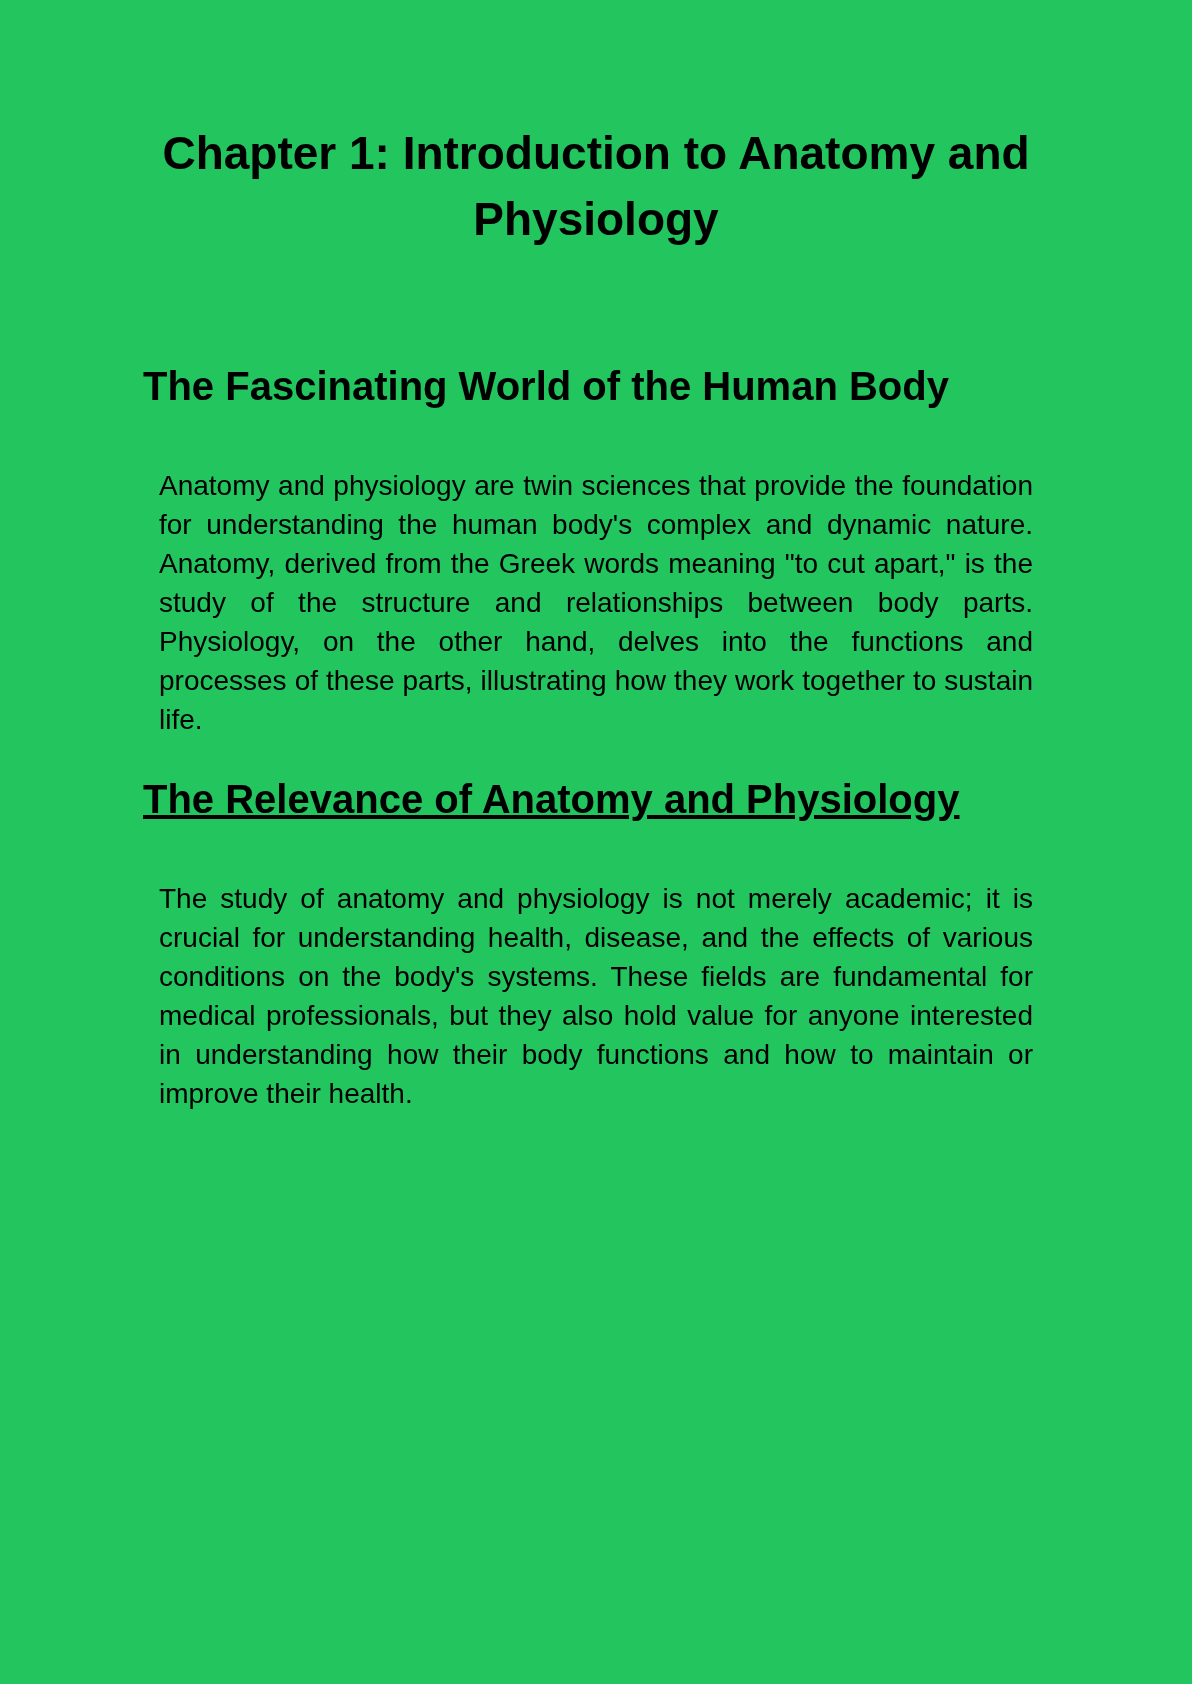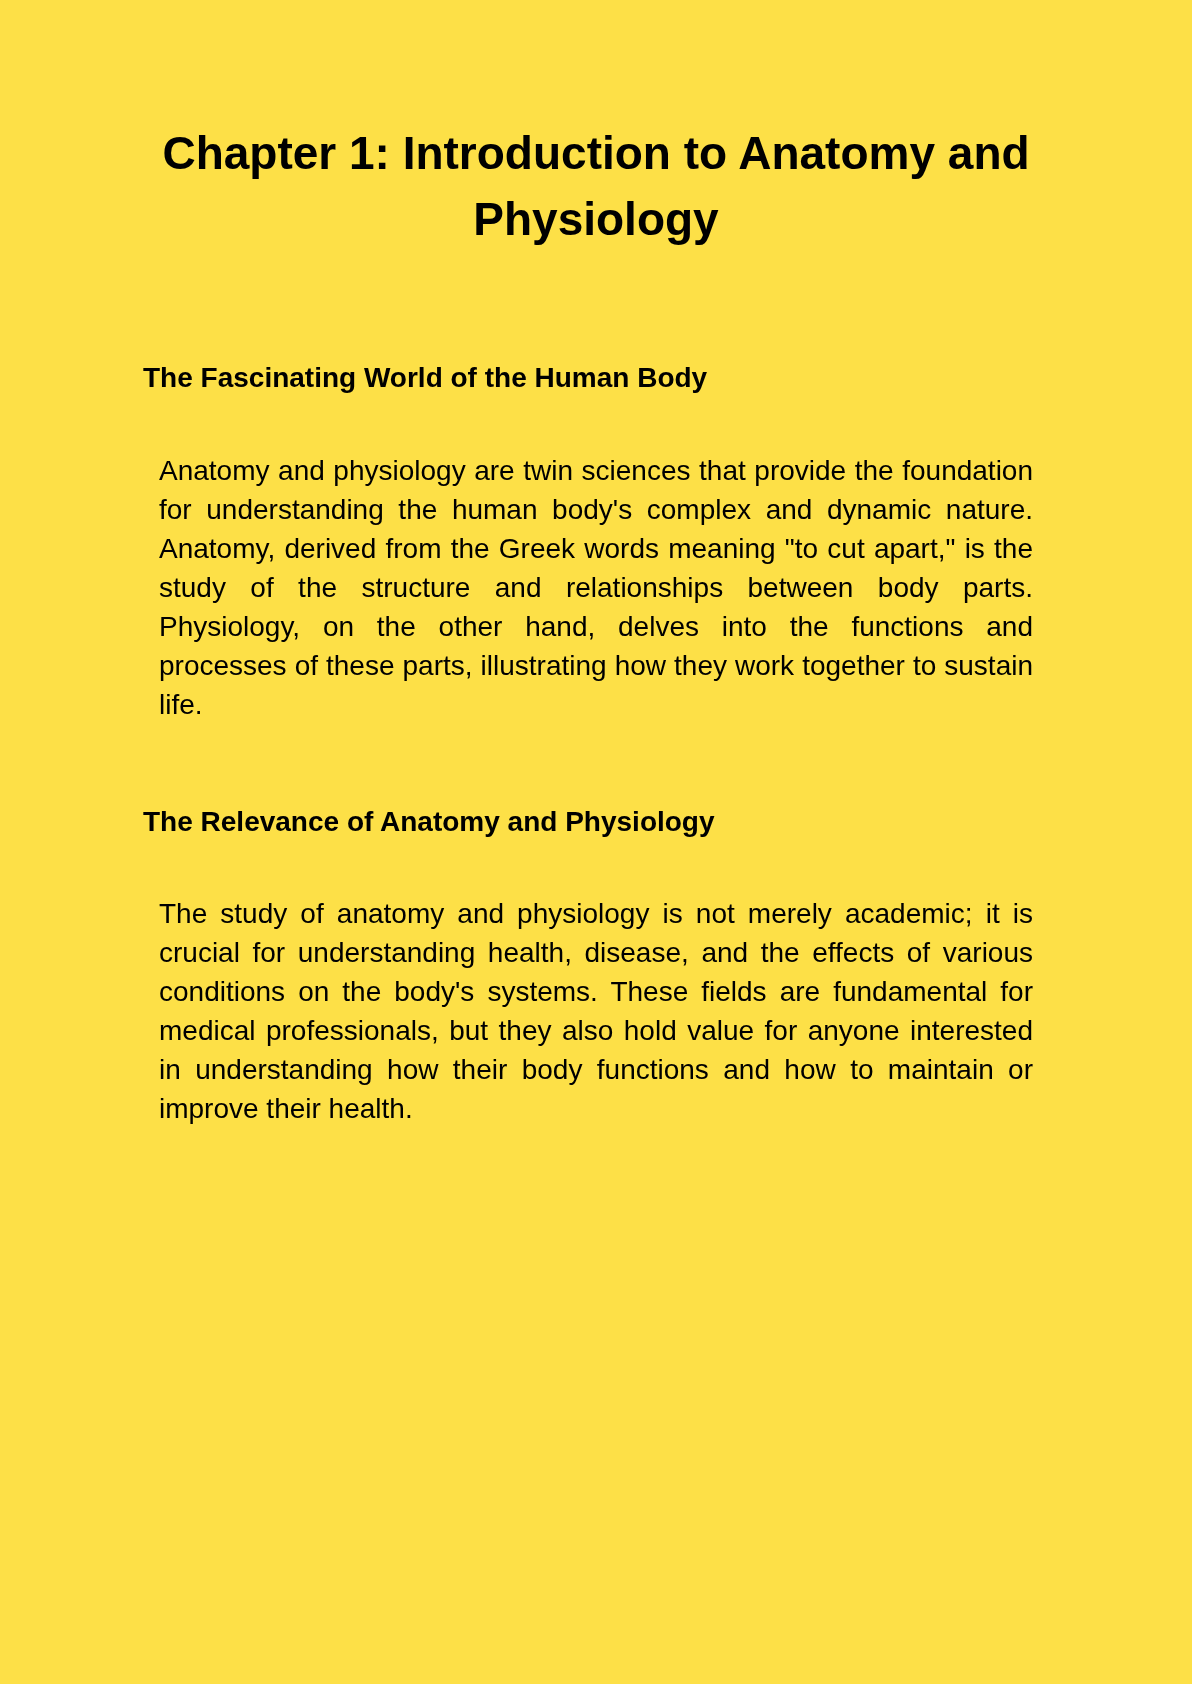--- a/index.html
+++ b/index.html
@@ -5,47 +5,48 @@
   html, body {
     margin: 0;
     padding: 0;
     background: #ffffff;
   }
   .page {
     position: relative;
     width: 1192px;
     height: 1684px;
     margin: 0 auto;
-    background: #fde047;
+    background: #22c55e;
     color: #000000;
     font-family: "Liberation Sans", "DejaVu Sans", sans-serif;
     box-sizing: border-box;
     padding: 0 143px;
     overflow: hidden;
   }
   .doc-title {
     margin: 120px 0 0 0;
     font-size: 46px;
     font-weight: bold;
     line-height: 1.44;
     text-align: center;
     letter-spacing: 0;
   }
   .section-heading {
     margin: 108px 0 0 0;
-    font-size: 28px;
+    font-size: 40px;
     font-weight: bold;
     line-height: 1.3;
     text-align: left;
   }
   .section-heading + .body-paragraph {
     margin-top: 54px;
   }
   .section:nth-of-type(2) .section-heading {
-    margin-top: 80px;
+    margin-top: 34px;
+    text-decoration: underline;
   }
   .body-paragraph {
     margin: 16px;
     font-size: 28px;
     font-weight: normal;
     line-height: 39px;
     text-align: justify;
     text-justify: inter-word;
   }
 </style>

